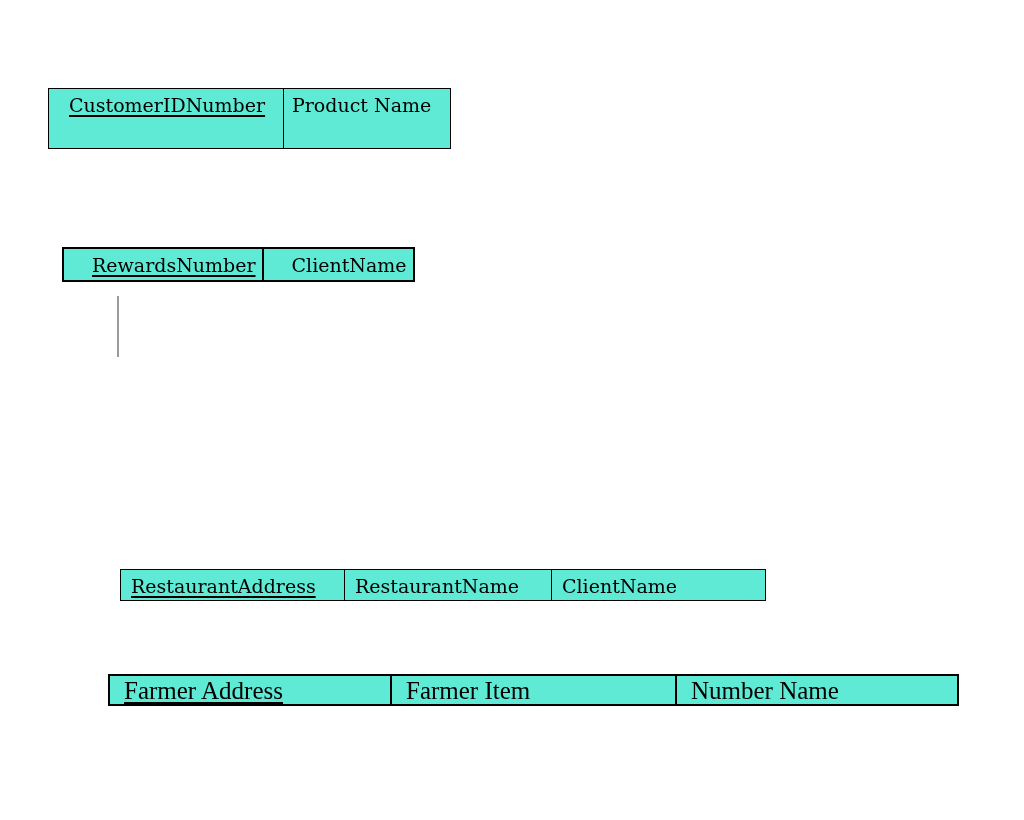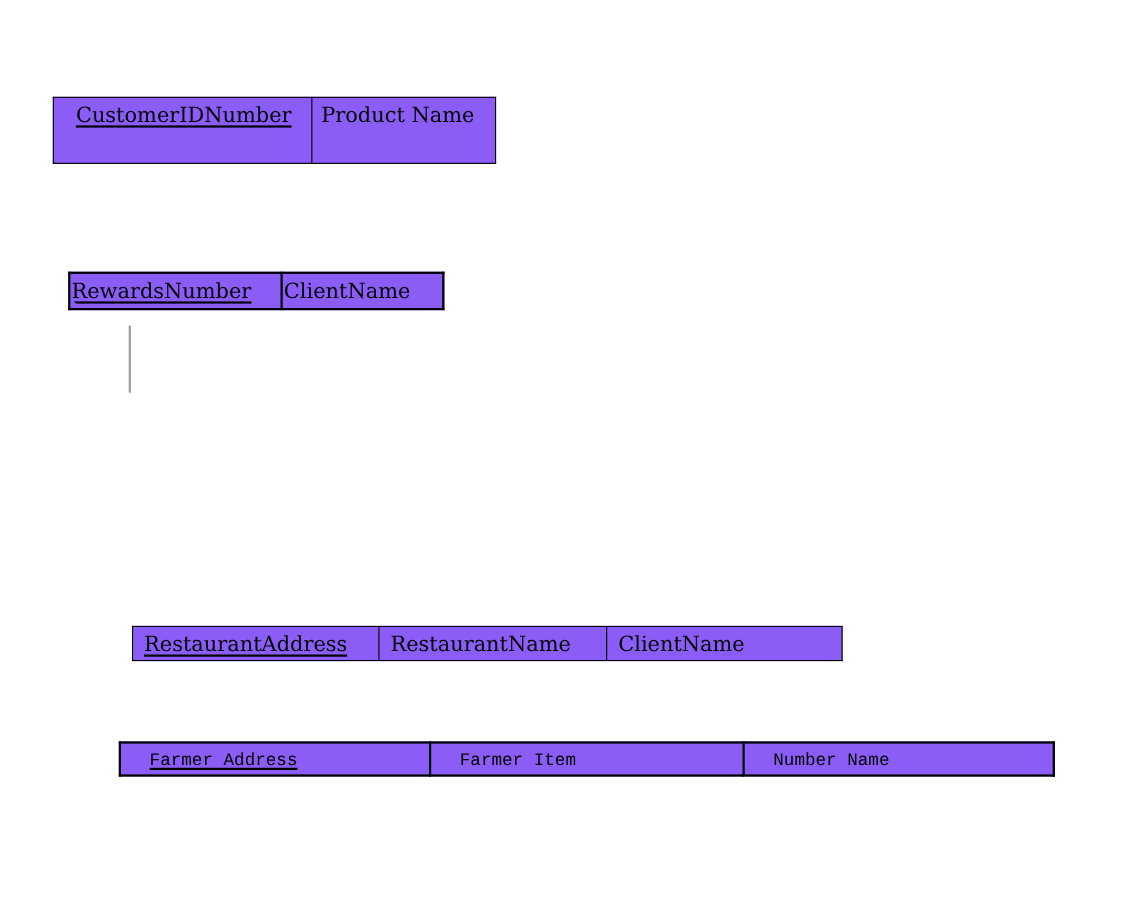--- a/index.html
+++ b/index.html
@@ -10,42 +10,42 @@
     font-family: "DejaVu Serif", serif;
     color: #000000;
     overflow: hidden;
   }
   .canvas { position: absolute; left: 0; top: 0; width: 1024px; height: 820px; }
 
   table.rel {
     position: absolute;
     border-collapse: collapse;
     table-layout: fixed;
-    background: #8b5cf6;
+    background: #5eead4;
   }
   table.rel td {
     vertical-align: top;
     font-size: 19px;
     line-height: 26px;
     padding: 3px 6px 0 8px;
     overflow: hidden;
     word-wrap: break-word;
   }
   .pk { text-decoration: underline; text-underline-offset: 3px; text-decoration-thickness: 1.5px; }
 
   
   #t-customer { left: 48px; top: 88px; }
   #t-customer, #t-customer td { border: 1.5px solid #000; }
   #t-customer td { height: 56px; }
   #t-customer td.c0 { padding-left: 20px; }
 
   
   #t-rewards { left: 62px; top: 247px; }
   #t-rewards, #t-rewards td { border: 2.5px solid #000; }
-  #t-rewards td { height: 28px; padding-left: 1px; border-radius: 14px; }
+  #t-rewards td { height: 28px; padding-left: 28px; border-radius: 14px; }
 
   
   .connector {
     position: absolute;
     left: 117px; top: 296px;
     width: 1.5px; height: 61px;
   }
 
   
   #t-menu { left: 85px; top: 391px; }
@@ -53,21 +53,21 @@
   #t-menu td { height: 80px; padding-left: 10px; }
 
   
   #t-restaurant { left: 120px; top: 569px; }
   #t-restaurant, #t-restaurant td { border: 1.8px solid #000; }
   #t-restaurant td { height: 27px; padding-left: 10px; }
 
   
   #t-farmer { left: 108px; top: 674px; font-family: "Liberation Serif", serif; }
   #t-farmer, #t-farmer td { border: 2px solid #000; }
-  #t-farmer td { height: 25px; padding-left: 26px; font-size: 16px; line-height: 24px; font-family: Liberation Mono, monospace; }
+  #t-farmer td { height: 25px; padding-left: 14px; font-size: 25px; line-height: 24px; }
 </style>
 </head>
 <body>
 
 <div class="canvas">
 
   <table class="rel" id="t-customer">
     <colgroup>
         <col style="width:235px">
         <col style="width:167px">

